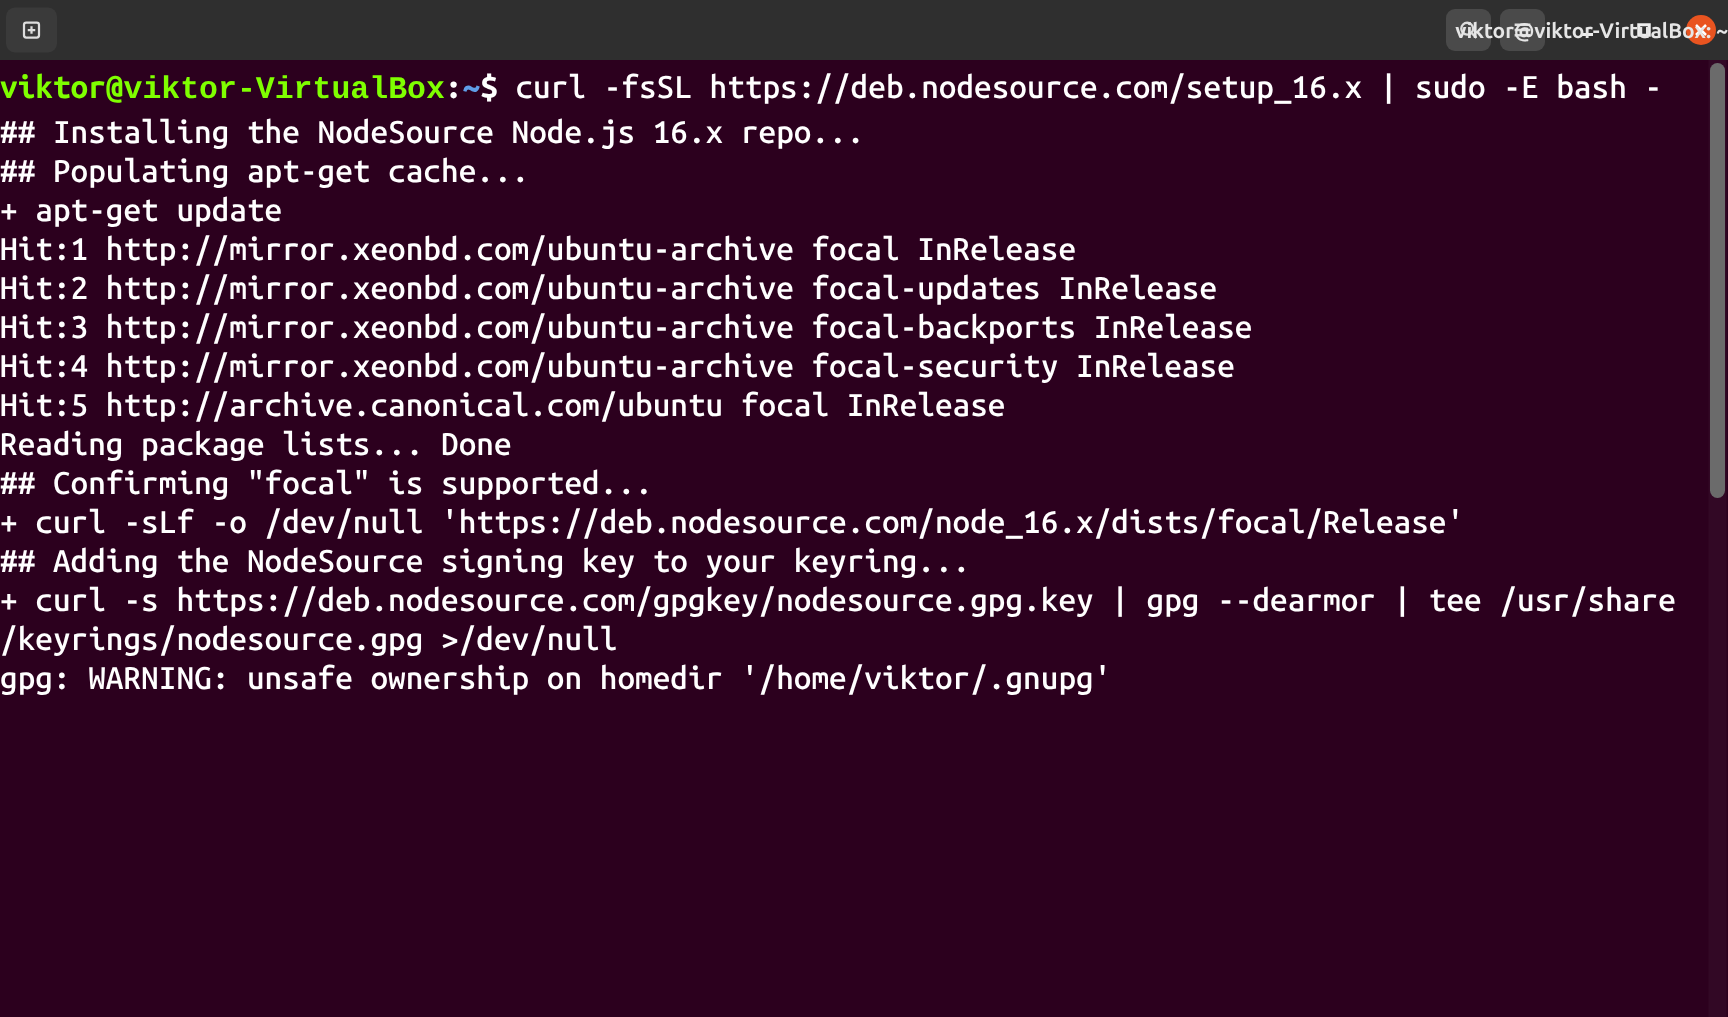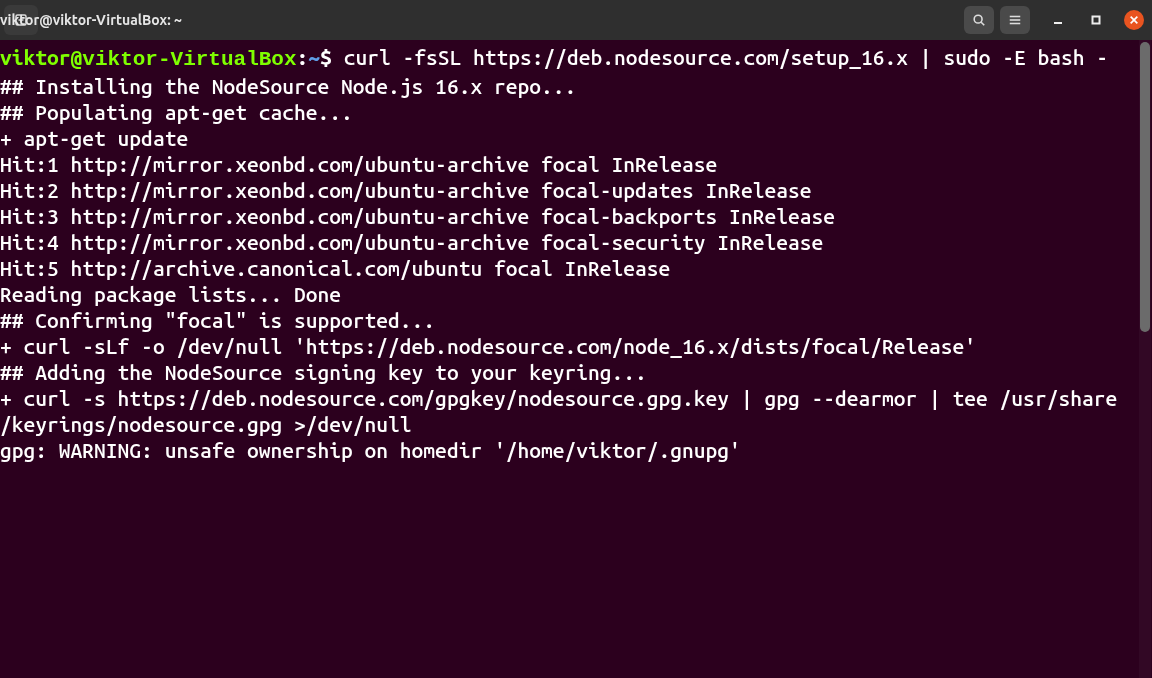--- a/index.html
+++ b/index.html
@@ -45,21 +45,21 @@
     background: #3a3a3a;
     display: flex;
     align-items: center;
     justify-content: center;
     color: #ddd;
   }
   .tbtn svg { stroke: #ddd; fill: none; }
   .title-center {
     position: absolute;
     left: 0; right: 0;
-    text-align: left;
+    text-align: right;
     pointer-events: none;
   }
   .right-group {
     margin-left: auto;
     display: flex;
     align-items: center;
     gap: 6px;
     padding-right: 8px;
     height: 100%;
   }

